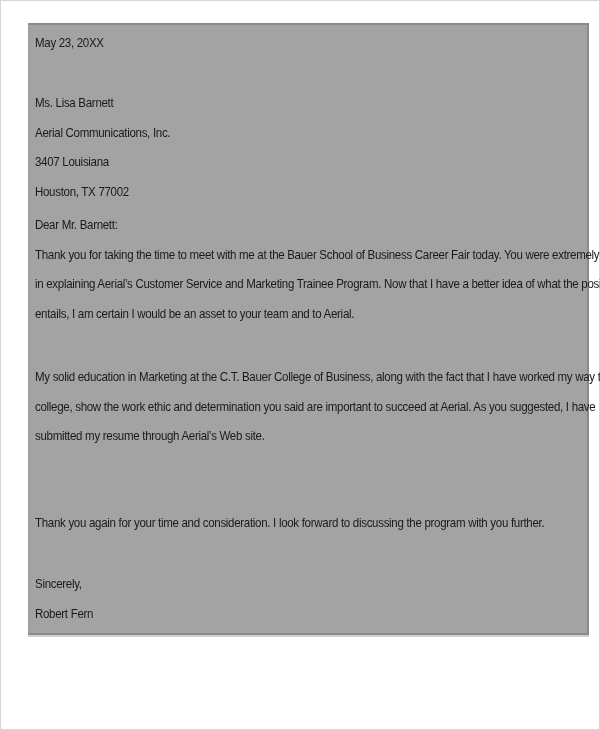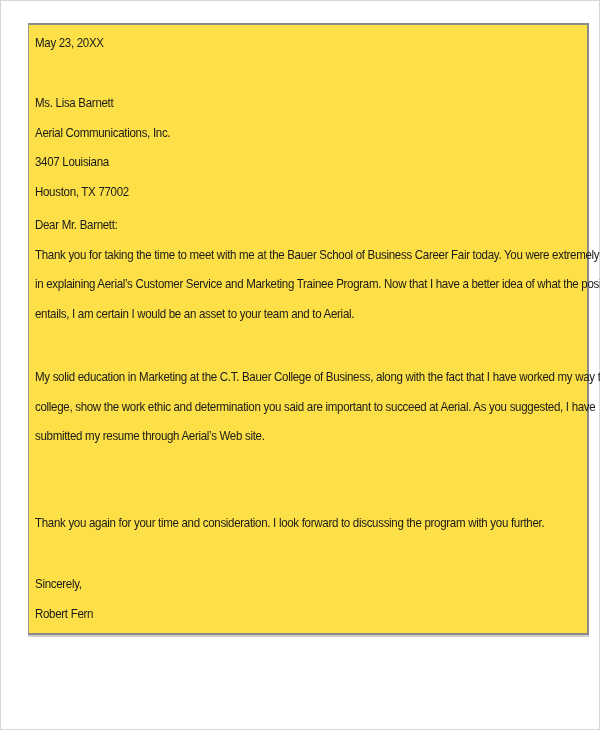--- a/index.html
+++ b/index.html
@@ -11,21 +11,21 @@
     position:absolute; left:0; top:0; width:598px; height:728px;
     border:1px solid #d6d6d6;
   }
   .letter-box {
     position:absolute; left:28px; top:23px; width:558px; height:608px;
     border-top:2px solid #8a8a8a;
     border-left:1px solid #9a9a9a;
     border-right:2px solid #8a8a8a;
     border-bottom:2px solid #8a8a8a;
     box-shadow: 0 2px 0 #cfcfcf;
-    background:#fde047;
+    background:#a3a3a3;
   }
   .line {
     position:absolute; left:6px; height:30px; line-height:30px;
     font-size:13.4px; color:#1a1a1a; white-space:nowrap;
     transform-origin:left center; letter-spacing:-0.35px;
   }
   .narrow { transform:scaleX(0.86); }
 </style>
 </head>
 <body>

